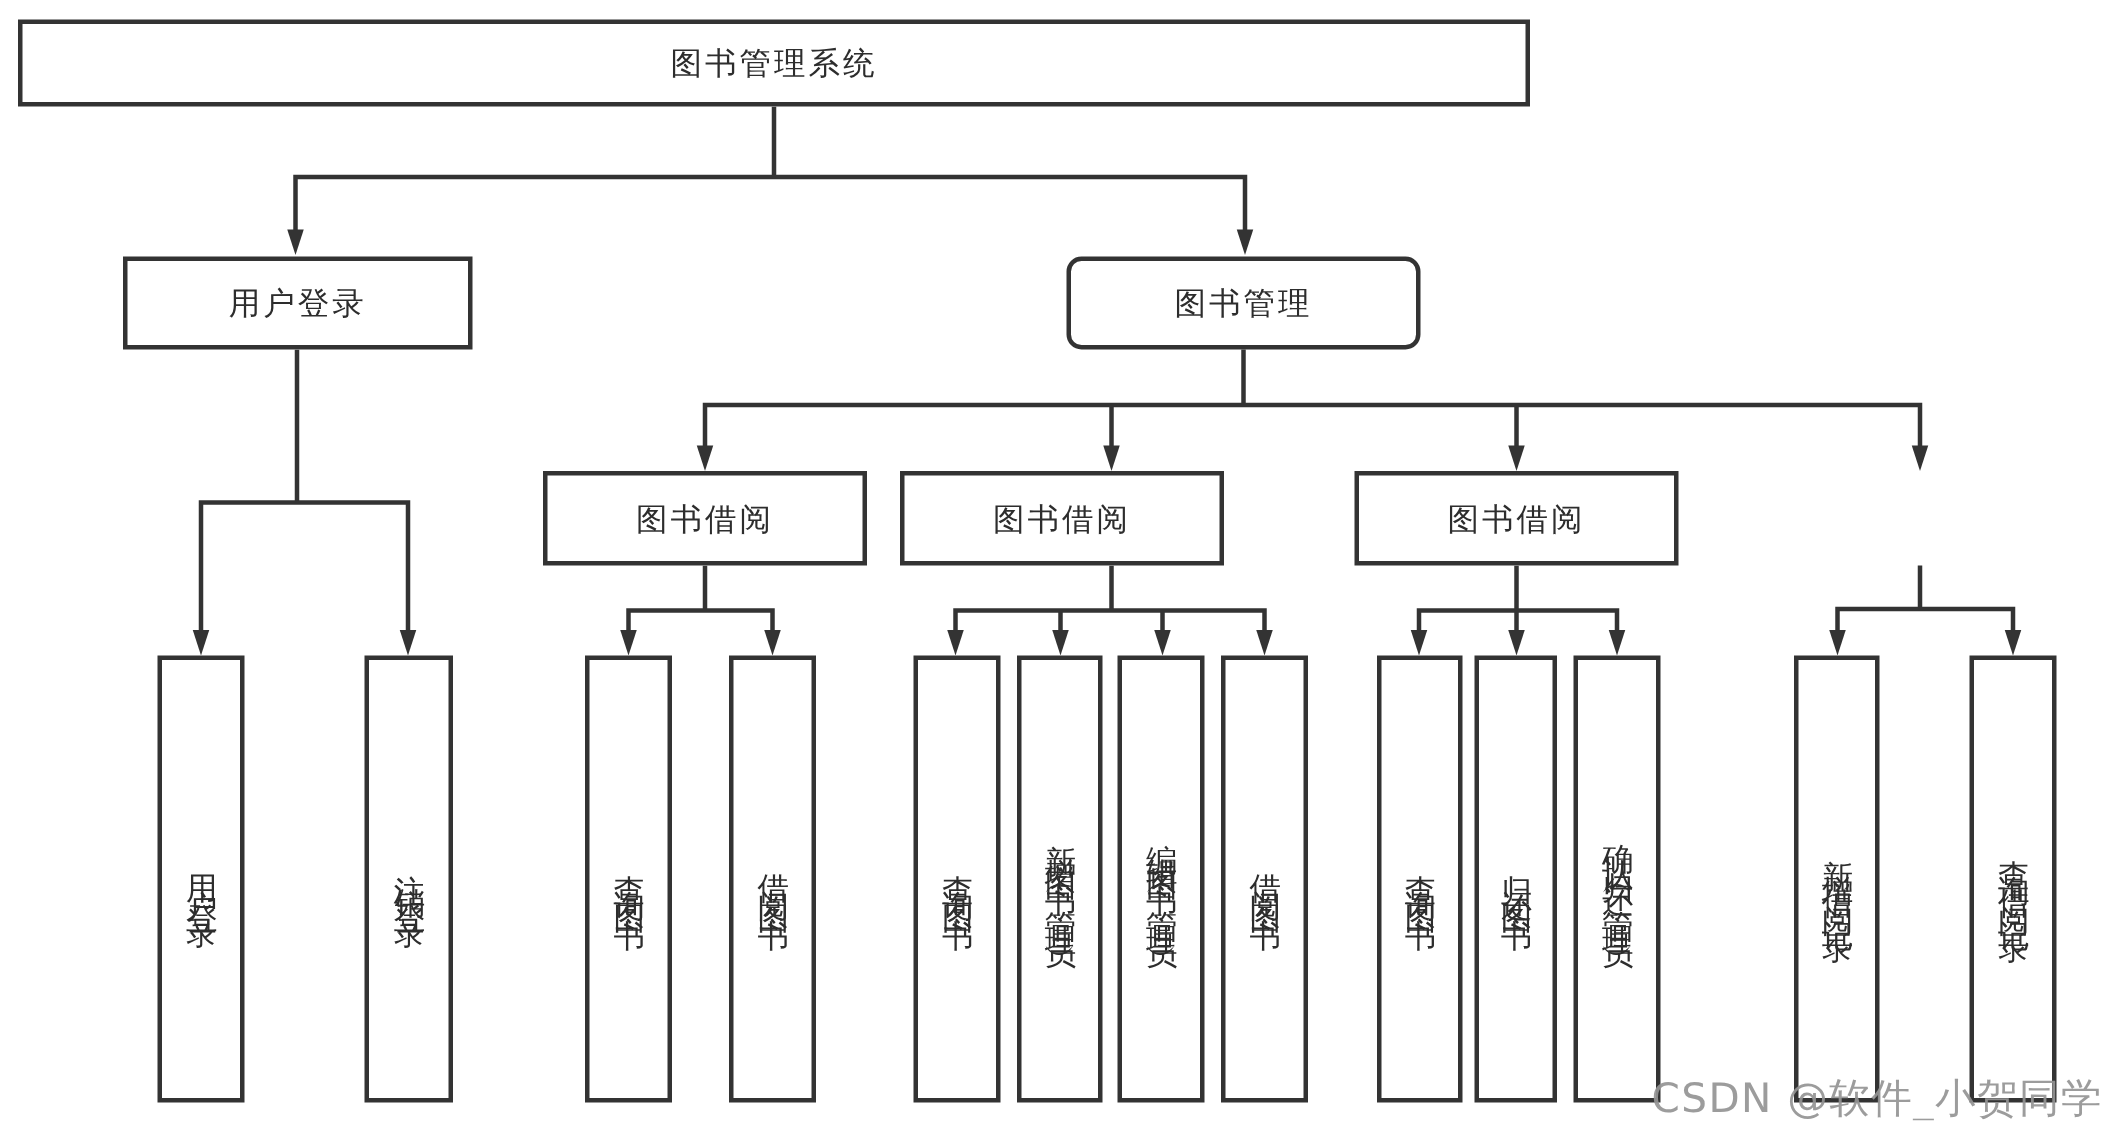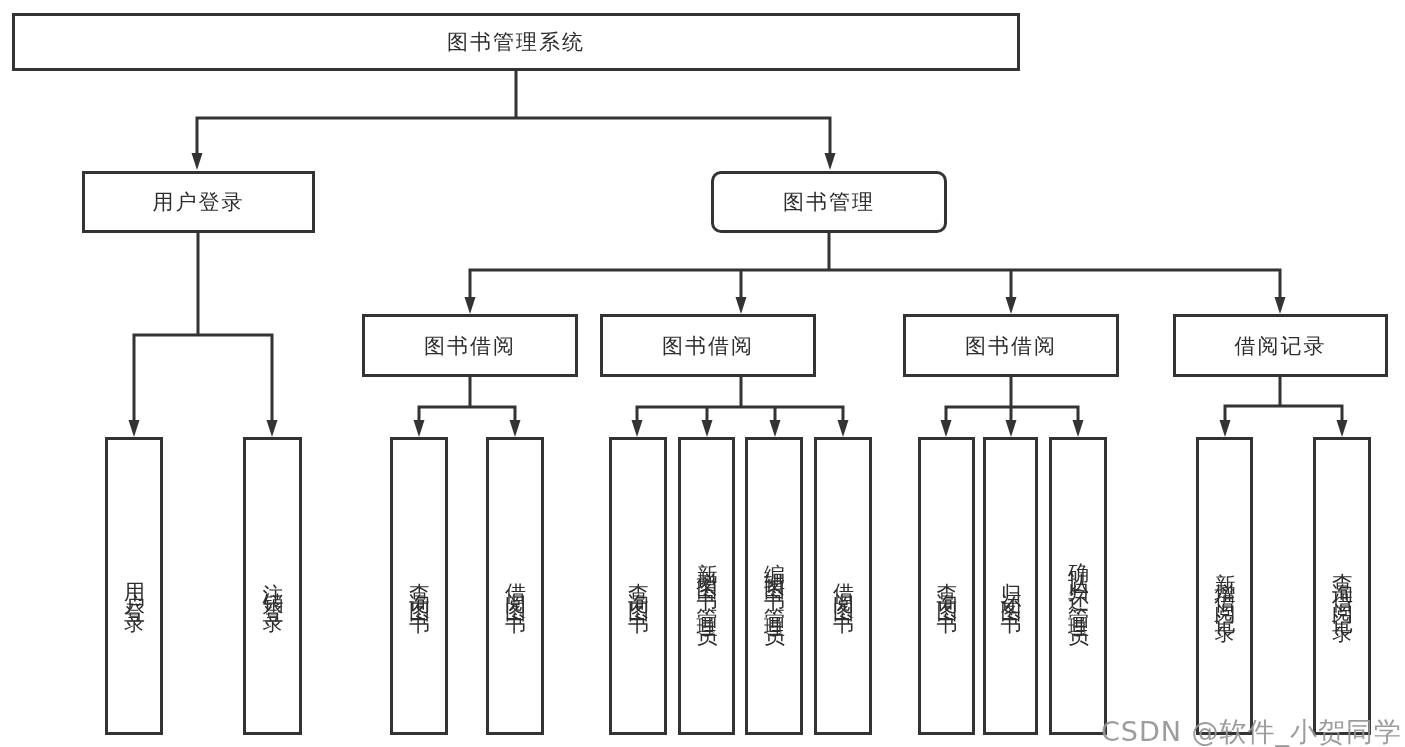--- a/index.html
+++ b/index.html
@@ -104,21 +104,20 @@
   </svg>
 
   <div class="hbox" style="left:12px; top:13px; width:1008px; height:58px;">图书管理系统</div>
 
   <div class="hbox" style="left:82px; top:171px; width:233px; height:62px;">用户登录</div>
   <div class="hbox" style="left:711px; top:171px; width:236px; height:62px;border-radius:10px;">图书管理</div>
 
   <div class="hbox" style="left:362px; top:314px; width:216px; height:63px;">图书借阅</div>
   <div class="hbox" style="left:600px; top:314px; width:216px; height:63px;">图书借阅</div>
   <div class="hbox" style="left:903px; top:314px; width:216px; height:63px;">图书借阅</div>
-  <div class="hbox" style="left:1173px; top:314px; width:215px; height:63px;">借阅记录</div>
 
   <div class="leaf" style="left:105px; width:58px;">
     <span class="vtext">用户登录</span>
   </div>
   <div class="leaf" style="left:243px; width:59px;">
     <span class="vtext">注销登录</span>
   </div>
   <div class="leaf" style="left:390px; width:58px;">
     <span class="vtext">查询图书</span>
   </div>

